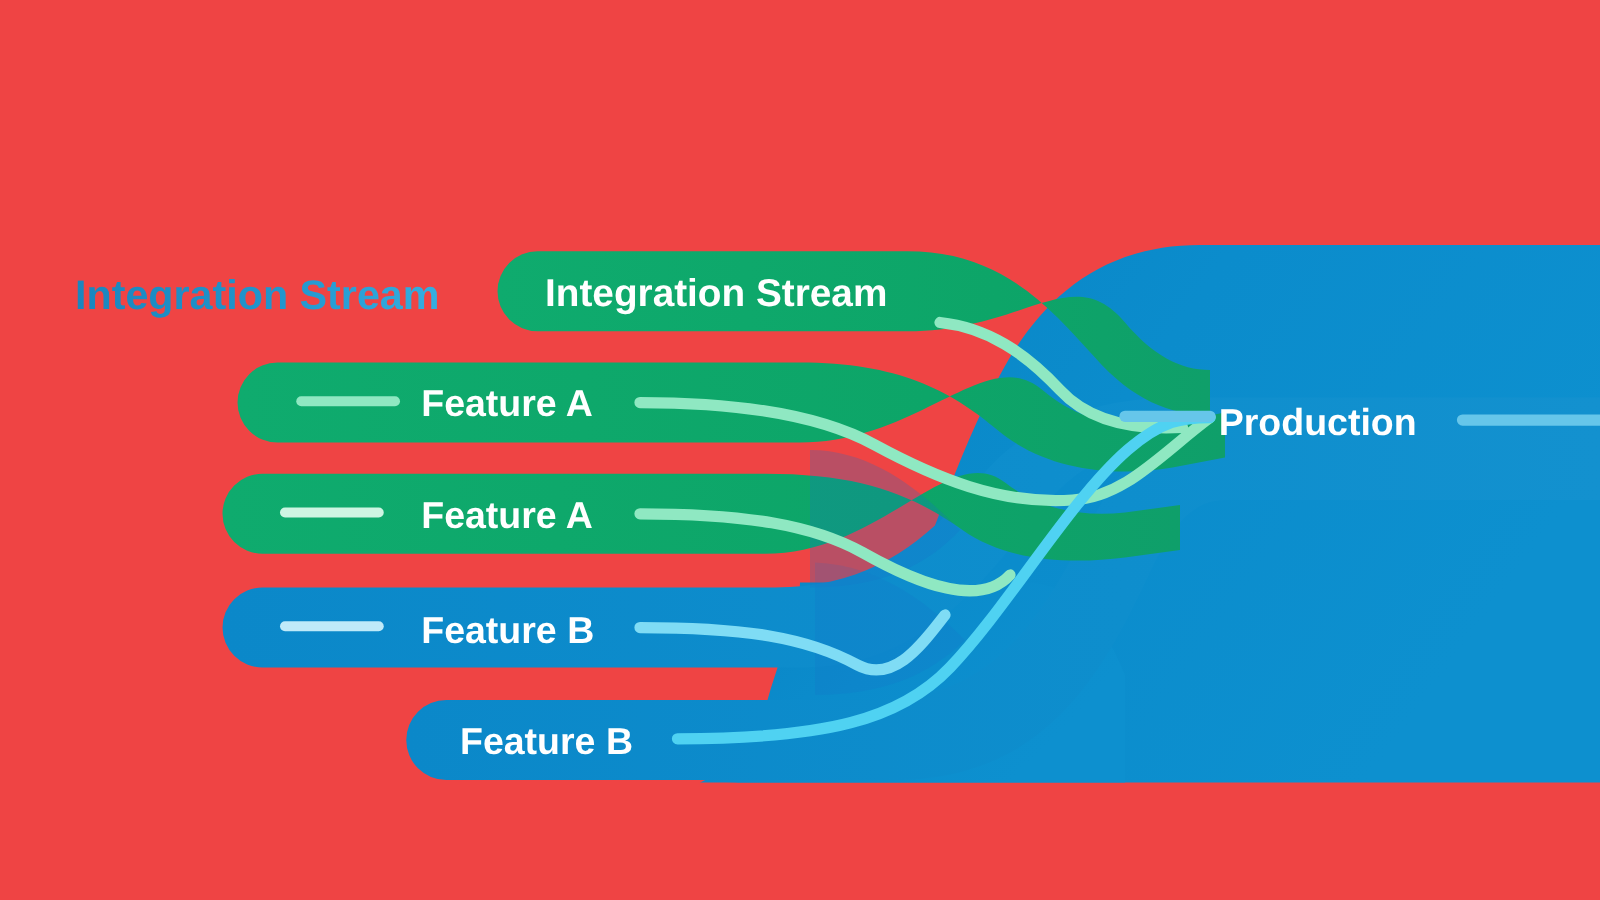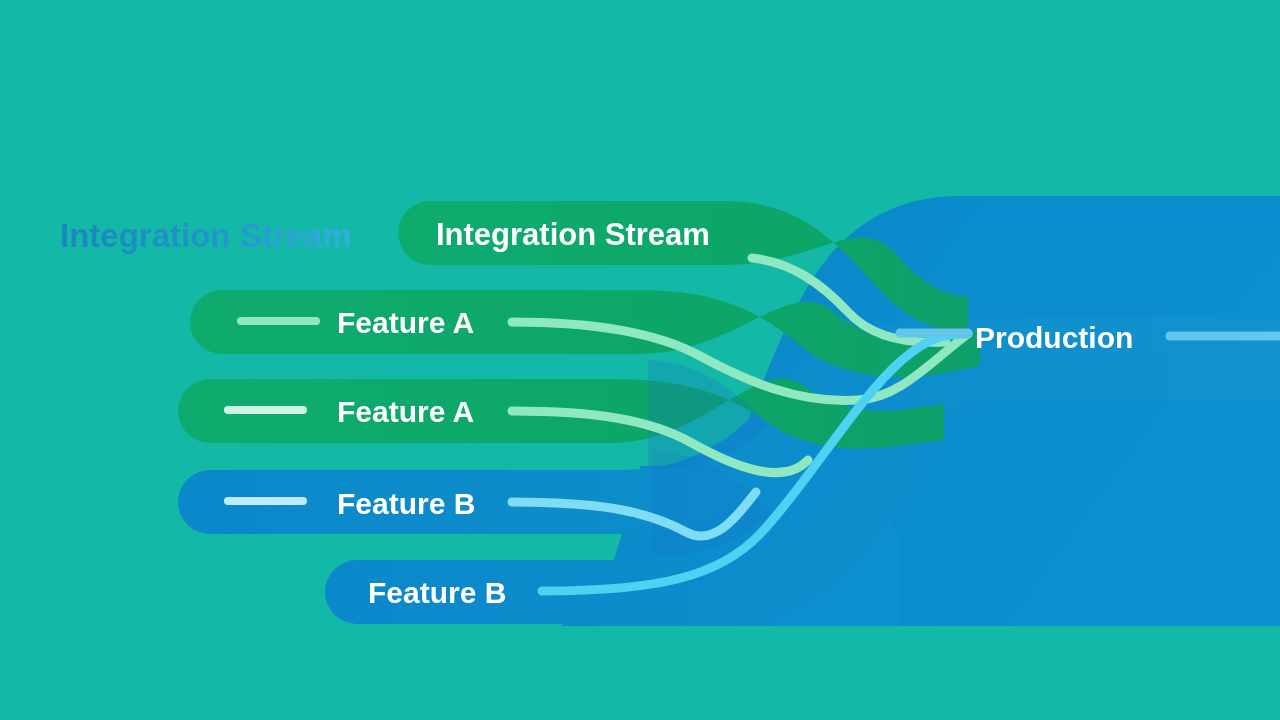--- a/index.html
+++ b/index.html
@@ -10,21 +10,21 @@
   body {
     width: 1280px;
     height: 720px;
     overflow: hidden;
     font-family: "Liberation Sans", sans-serif;
   }
   #stage {
     position: relative;
     width: 1280px;
     height: 720px;
-    background: #14b8a6;
+    background: #ef4444;
   }
   #diagram {
     position: absolute;
     left: 0;
     top: 0;
     width: 1280px;
     height: 720px;
   }
   .ribbon-label {
     font-family: "Liberation Sans", sans-serif;

